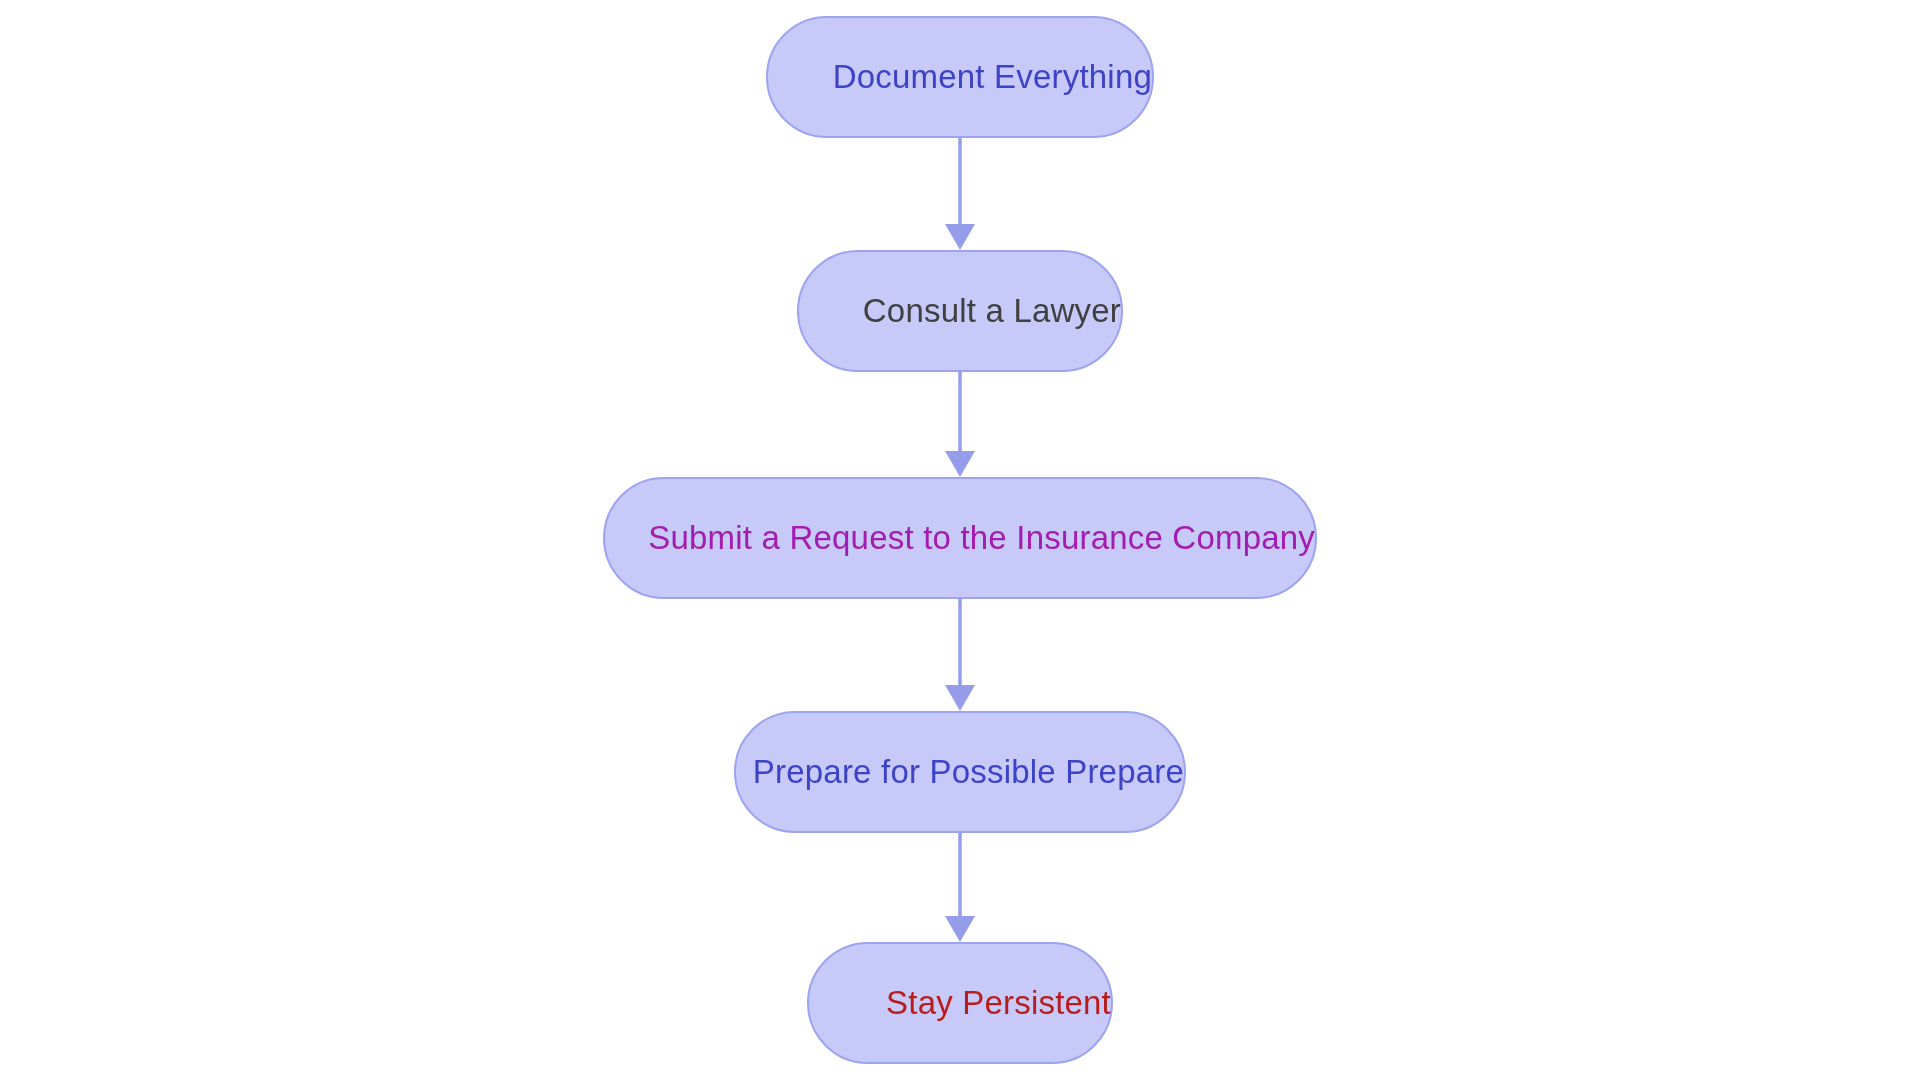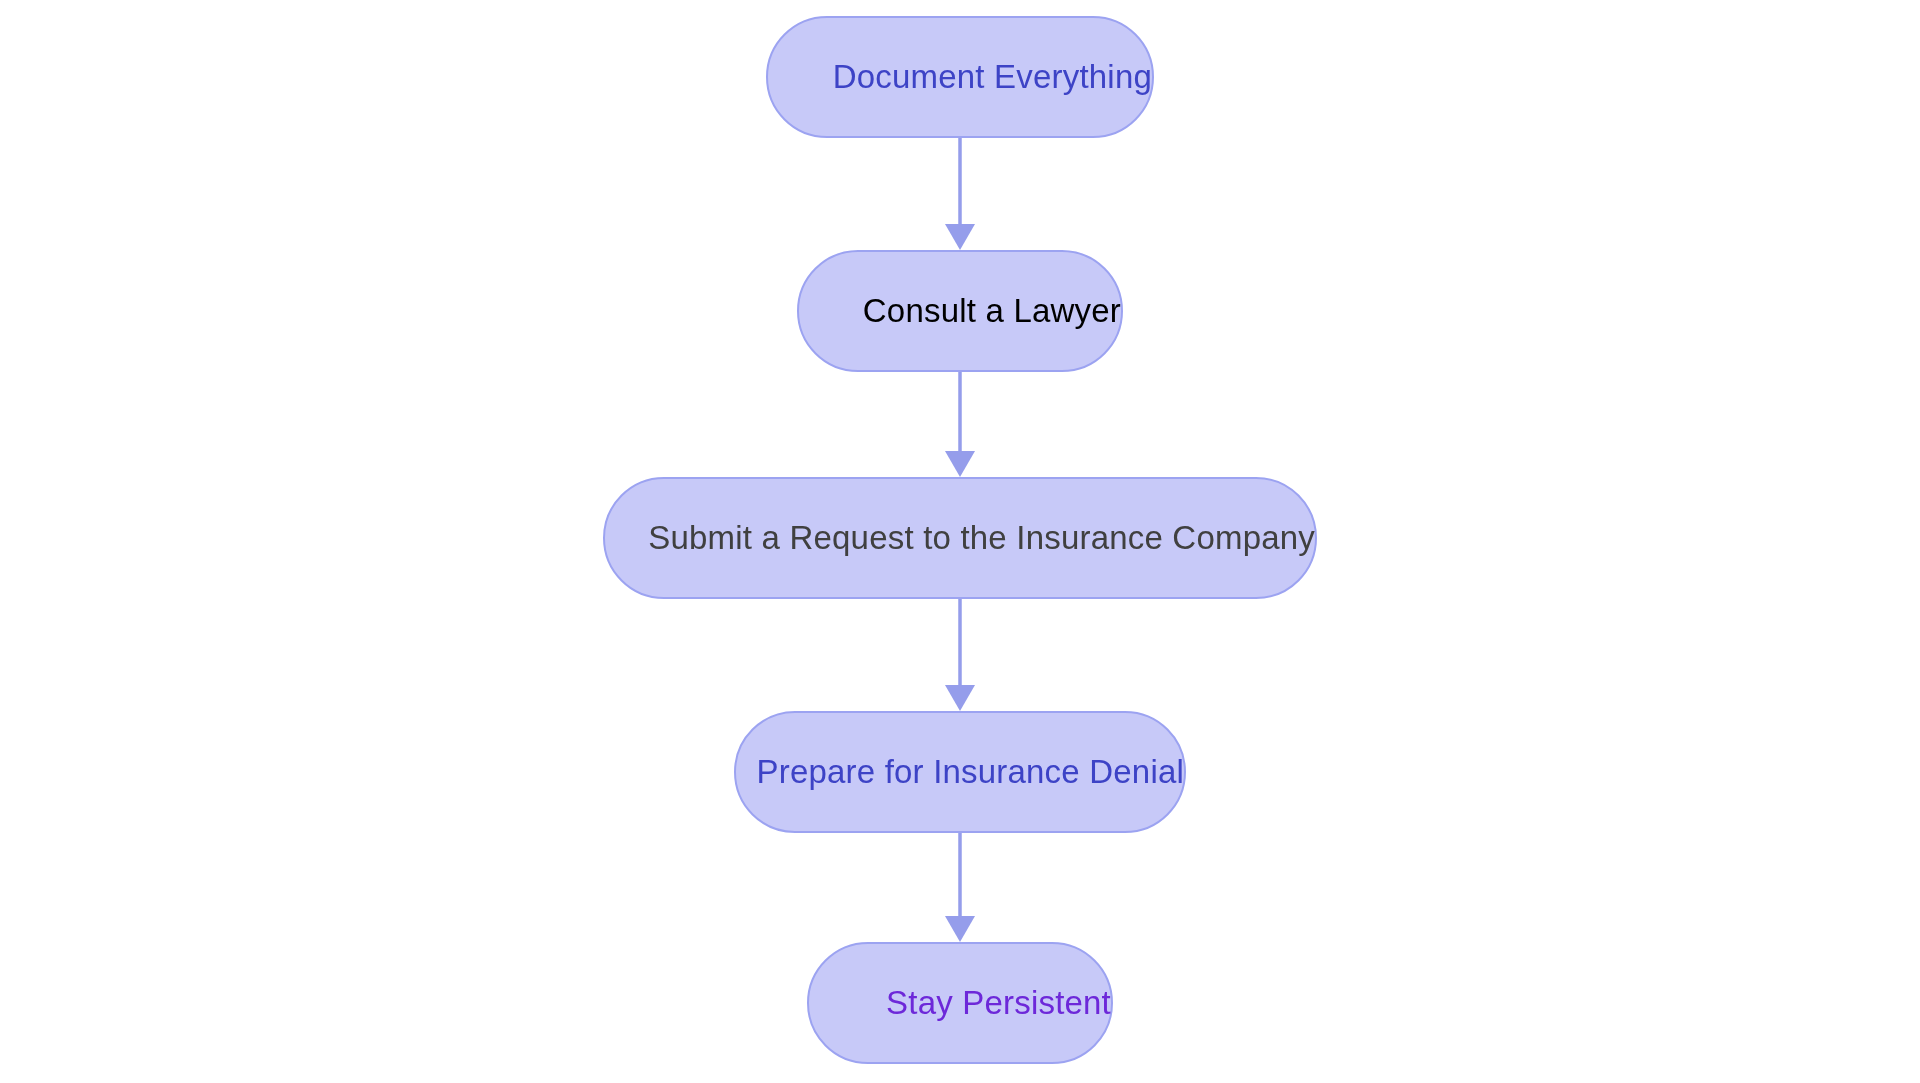--- a/index.html
+++ b/index.html
@@ -54,24 +54,24 @@
       <line x1="960" y1="599" x2="960" y2="687" stroke="#959deb" stroke-width="3.5"></line>
       <polygon points="945,685 975,685 960,711" fill="#959deb"></polygon>
       <line x1="960" y1="833" x2="960" y2="918" stroke="#959deb" stroke-width="3.5"></line>
       <polygon points="945,916 975,916 960,942" fill="#959deb"></polygon>
     </svg>
 
 <div class="node" style="left: 766px; top: 16px; width: 388px; height: 122px; background: rgb(199, 201, 248); border-color: rgb(156, 163, 241);">
       <span class="node-label" style="color: rgb(61, 67, 198);">Document Everything</span>
     </div>
     <div class="node" style="left: 797px; top: 250px; width: 326px; height: 122px; background: rgb(199, 201, 248); border-color: rgb(156, 163, 241);">
-      <span class="node-label" style="color: #000000;">Consult a Lawyer</span>
+      <span class="node-label" style="color: #404040;">Consult a Lawyer</span>
     </div>
     <div class="node" style="left: 603px; top: 477px; width: 714px; height: 122px; background: rgb(199, 201, 248); border-color: rgb(156, 163, 241);">
-      <span class="node-label" style="color: #404040; margin-left: 16px;">Submit a Request to the Insurance Company</span>
+      <span class="node-label" style="color: #a21caf; margin-left: 16px;">Submit a Request to the Insurance Company</span>
     </div>
     <div class="node" style="left: 734px; top: 711px; width: 452px; height: 122px; background: rgb(199, 201, 248); border-color: rgb(156, 163, 241);">
-      <span class="node-label" style="color: rgb(61, 67, 198);">Prepare for Insurance Denial</span>
+      <span class="node-label" style="color: rgb(61, 67, 198);">Prepare for Possible Prepare</span>
     </div>
     <div class="node" style="left: 807px; top: 942px; width: 306px; height: 122px; background: rgb(199, 201, 248); border-color: rgb(156, 163, 241);">
-      <span class="node-label" style="color: #6d28d9;">Stay Persistent</span>
+      <span class="node-label" style="color: #b91c1c;">Stay Persistent</span>
     </div>
   </div>
 
 </body></html>

